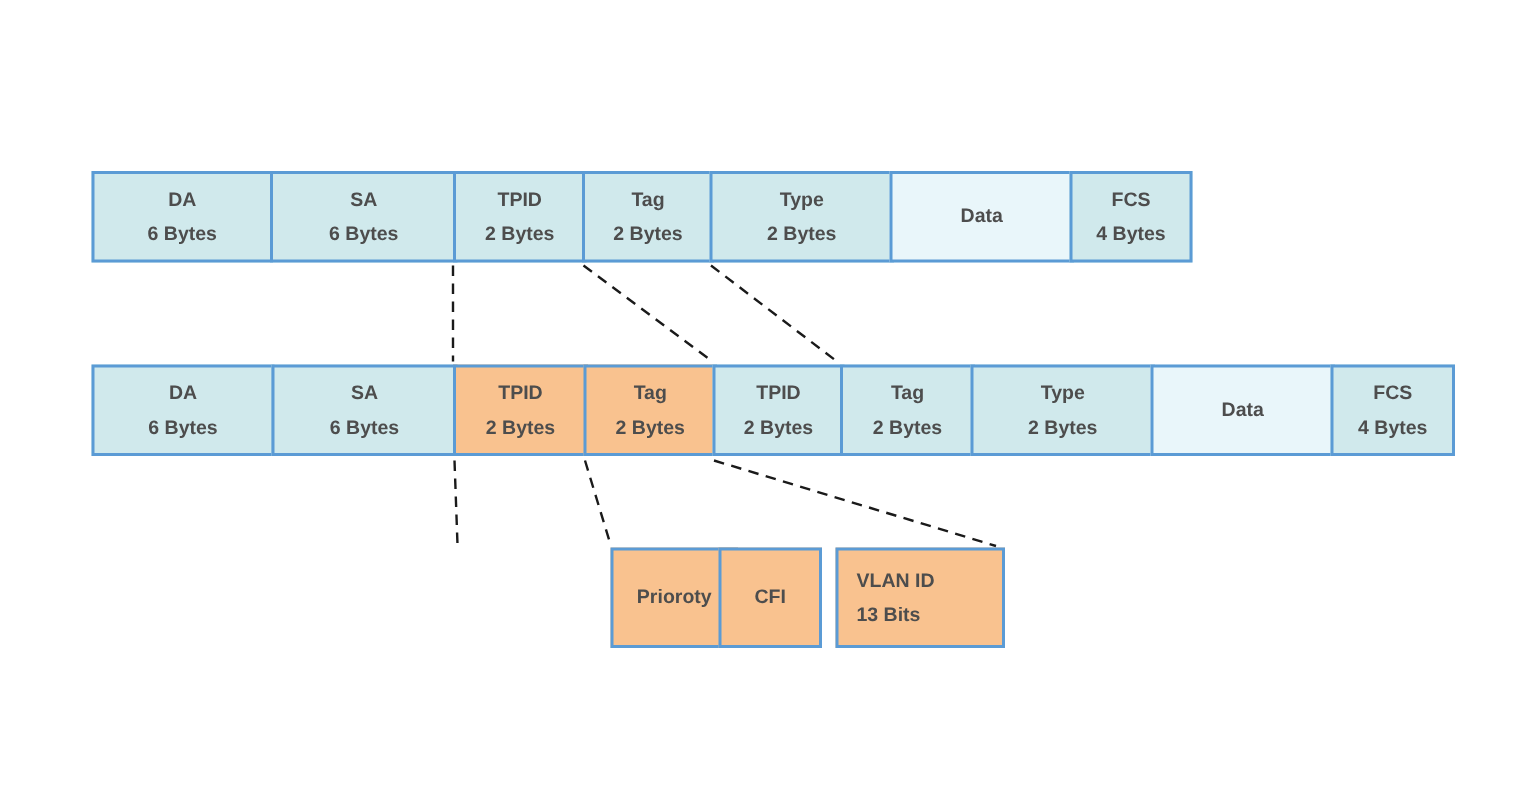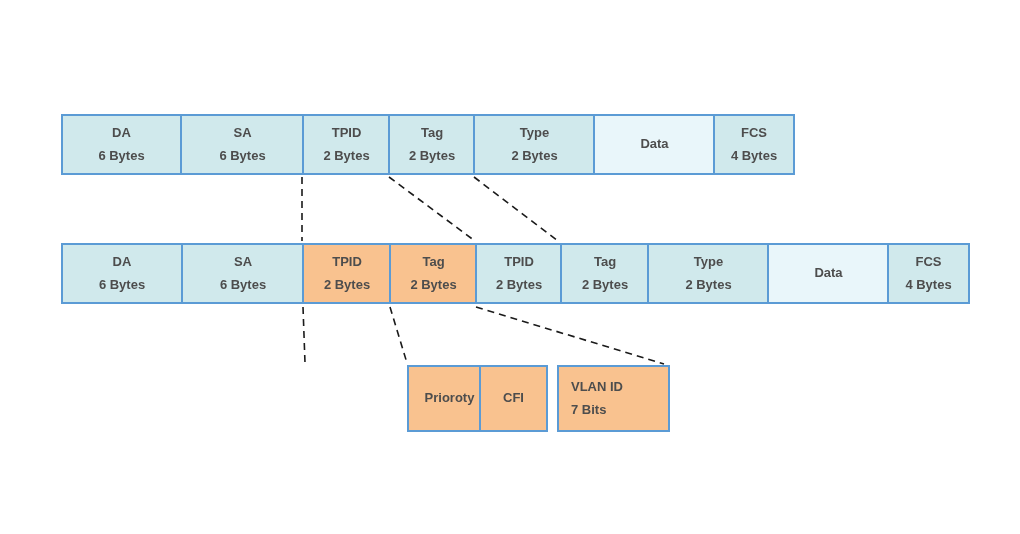--- a/index.html
+++ b/index.html
@@ -98,21 +98,21 @@
 
   <div class="row row3" style="left:303px;top:365px;width:365px;height:67px;">
     <div class="cell orange" style="left:104px;width:85px;">
       <span>Prioroty</span>
     </div>
     <div class="cell orange" style="left:176px;width:69px;">
       <span>CFI</span>
     </div>
     <div class="cell orange left-align" style="left:254px;width:113px;">
       <span>VLAN ID</span>
-      <span>7 Bits</span>
+      <span>13 Bits</span>
     </div>
   </div>
 
   <svg id="connectors" width="1020" height="534">
     <line x1="302" y1="177" x2="302" y2="241"></line>
     <line x1="389" y1="177" x2="475" y2="241"></line>
     <line x1="474" y1="177" x2="558" y2="241"></line>
     <line x1="303" y1="307" x2="305" y2="363"></line>
     <line x1="390" y1="307" x2="407" y2="363"></line>
     <line x1="476" y1="307" x2="664" y2="364"></line>

